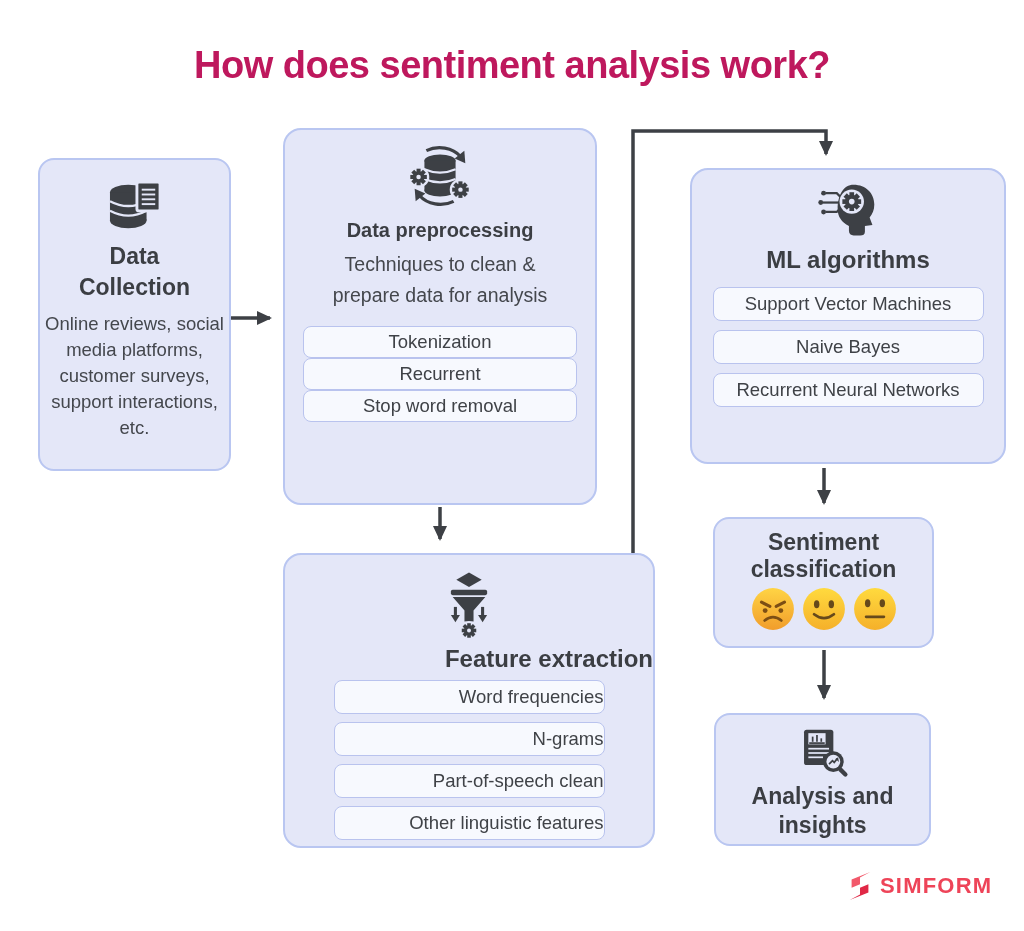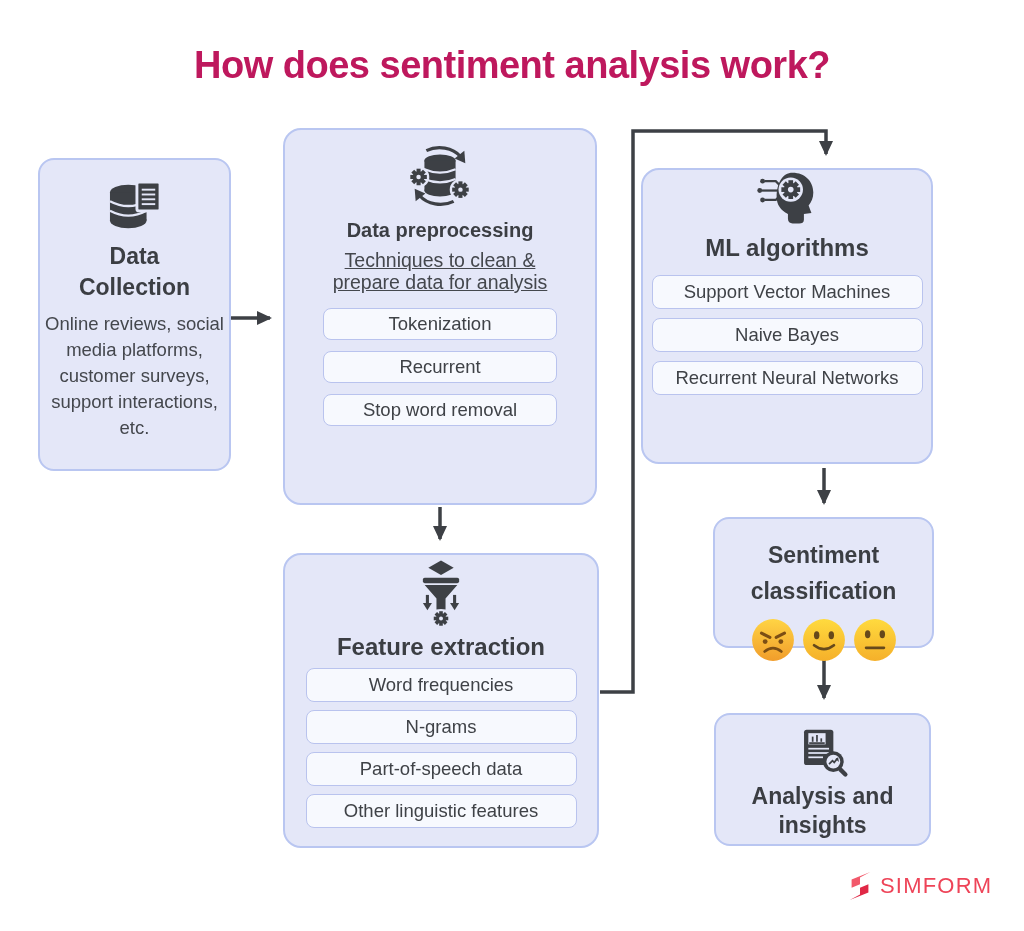--- a/index.html
+++ b/index.html
@@ -27,45 +27,45 @@
     box-sizing:border-box;margin:0 auto;background:#f7f9fe;border:1.5px solid #b9c3ee;
     border-radius:8px;color:#3f4247;font-size:18.5px;
   }
   
   .n-collection{left:38px;top:158px;width:193px;height:313px;padding-top:21px;border-radius:16px;}
   .n-collection .node-title{font-size:23px;line-height:31px;max-width:130px;margin:8px auto 8px;}
   .n-collection .node-sub{font-size:18.5px;line-height:26px;}
 
   .n-preprocess{left:283px;top:128px;width:314px;height:377px;padding-top:13px;}
   .n-preprocess .node-title{font-size:20px;line-height:28px;margin:7px 0 5px;}
-  .n-preprocess .node-sub{font-size:19.5px;line-height:22px;margin:0 auto 15px;max-width:250px;text-decoration:underline;}
-  .n-preprocess .pill{width:234px;height:32px;line-height:29px;margin-bottom:11px;}
-
-  .n-ml{left:641px;top:168px;width:292px;height:296px;padding-top:0;}
+  .n-preprocess .node-sub{font-size:19.5px;line-height:31px;margin:0 auto 15px;max-width:250px;}
+  .n-preprocess .pill{width:274px;height:32px;line-height:29px;}
+
+  .n-ml{left:690px;top:168px;width:316px;height:296px;padding-top:12px;}
   .n-ml .node-title{font-size:24px;line-height:28px;margin:6px 0 13px;}
   .n-ml .pill{width:271px;height:34px;line-height:31px;margin-bottom:9px;}
 
-  .n-feature{left:283px;top:553px;width:316px;height:295px;padding-top:4px;}
+  .n-feature{left:283px;top:553px;width:372px;height:295px;padding-top:16px;text-align:right;}
   .n-feature .node-title{font-size:24px;line-height:28px;margin:4px 0 7px;}
   .n-feature .pill{width:271px;height:34px;line-height:31px;margin-bottom:8px;}
 
   .n-sentiment{left:713px;top:517px;width:221px;height:131px;padding-top:10px;border-radius:16px;}
-  .n-sentiment .node-title{font-size:23px;line-height:36px;margin:8px auto;max-width:190px;}
+  .n-sentiment .node-title{font-size:23px;line-height:27px;margin:0 auto;max-width:190px;}
   .emoji-row{display:flex;justify-content:center;gap:5px;margin-top:3px;}
 
   .n-analysis{left:714px;top:713px;width:217px;height:133px;padding-top:13px;border-radius:16px;}
   .n-analysis .node-title{font-size:23px;line-height:29px;margin:4px auto 0;max-width:185px;}
 
   
   .brand{
     position:absolute;left:846px;top:869px;height:34px;z-index:1;
     display:flex;align-items:center;gap:6px;
   }
   .brand-text{
-    font-size:22px;font-weight:normal;color:#ee4458;letter-spacing:1.2px;text-align:right;
+    font-size:22px;font-weight:bold;color:#ee4458;letter-spacing:1.2px;text-align:right;
   }
 </style>
 </head>
 <body>
 
 <svg class="connectors" width="1024" height="931" aria-hidden="true">
   <defs>
     <marker id="ah" markerUnits="userSpaceOnUse" markerWidth="15" markerHeight="14" refX="13" refY="7" orient="auto">
       <polygon points="0 0, 15 7, 0 14" fill="#3d4045"></polygon>
     </marker>
@@ -197,21 +197,21 @@
         <line x1="-5.7" y1="-5.7" x2="5.7" y2="5.7"></line>
         <line x1="-5.7" y1="5.7" x2="5.7" y2="-5.7"></line>
       </g>
       <circle r="5.6" fill="#3d4045"></circle>
       <circle r="2.2" fill="#e4e7f8"></circle>
     </g>
   </svg>
   <div class="node-title">Feature extraction</div>
   <div class="pill">Word frequencies</div>
   <div class="pill">N-grams</div>
-  <div class="pill">Part-of-speech data</div>
+  <div class="pill">Part-of-speech clean</div>
   <div class="pill">Other linguistic features</div>
 </div>
 
 <div class="node n-sentiment">
   <div class="node-title">Sentiment classification</div>
   <div class="emoji-row">
     <svg viewBox="0 0 44 44" width="46" height="46">
       <defs>
           <linearGradient id="ga" x1="0" y1="0" x2="0" y2="1">
         <stop offset="0" stop-color="#ffd444"></stop>

